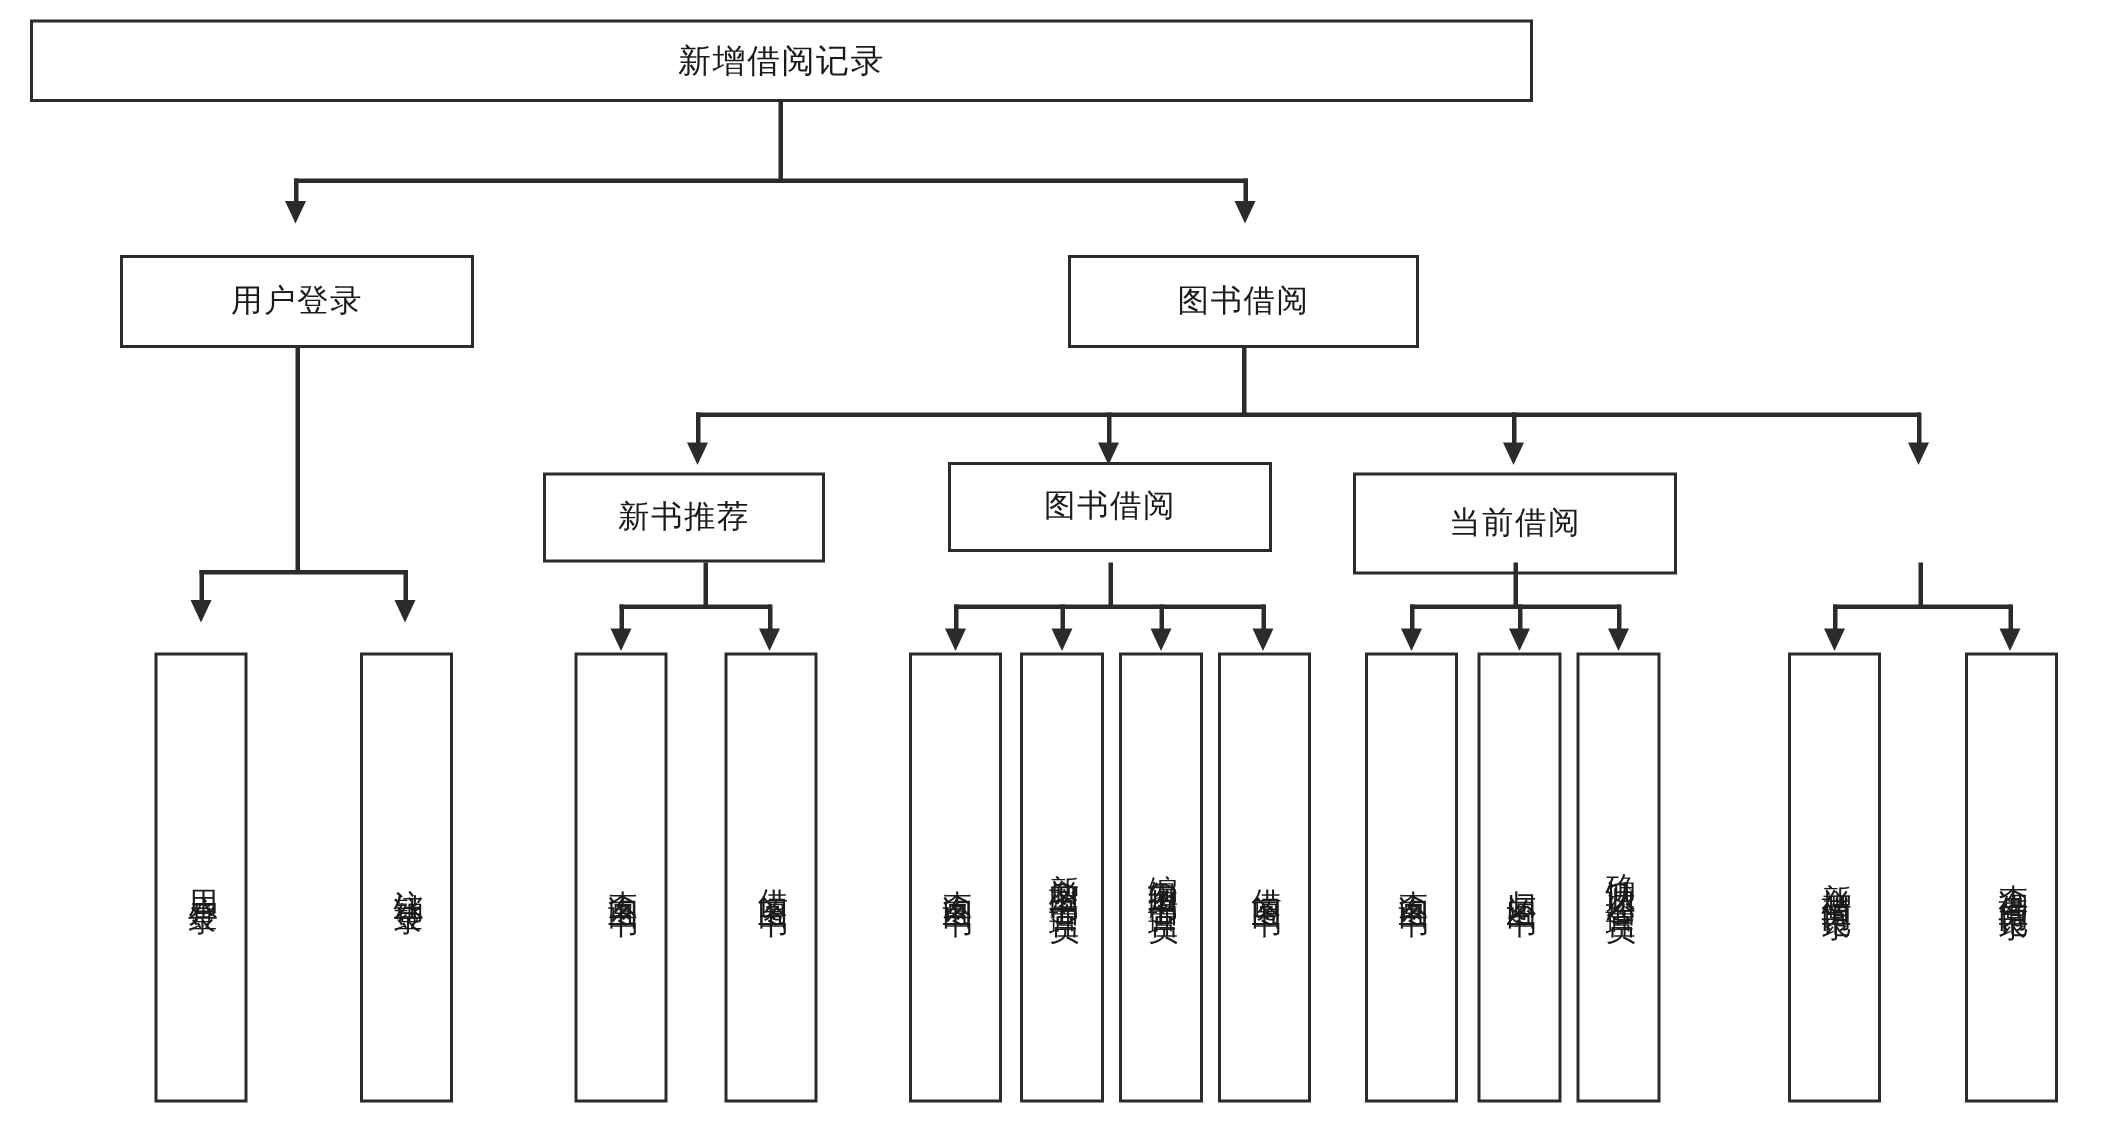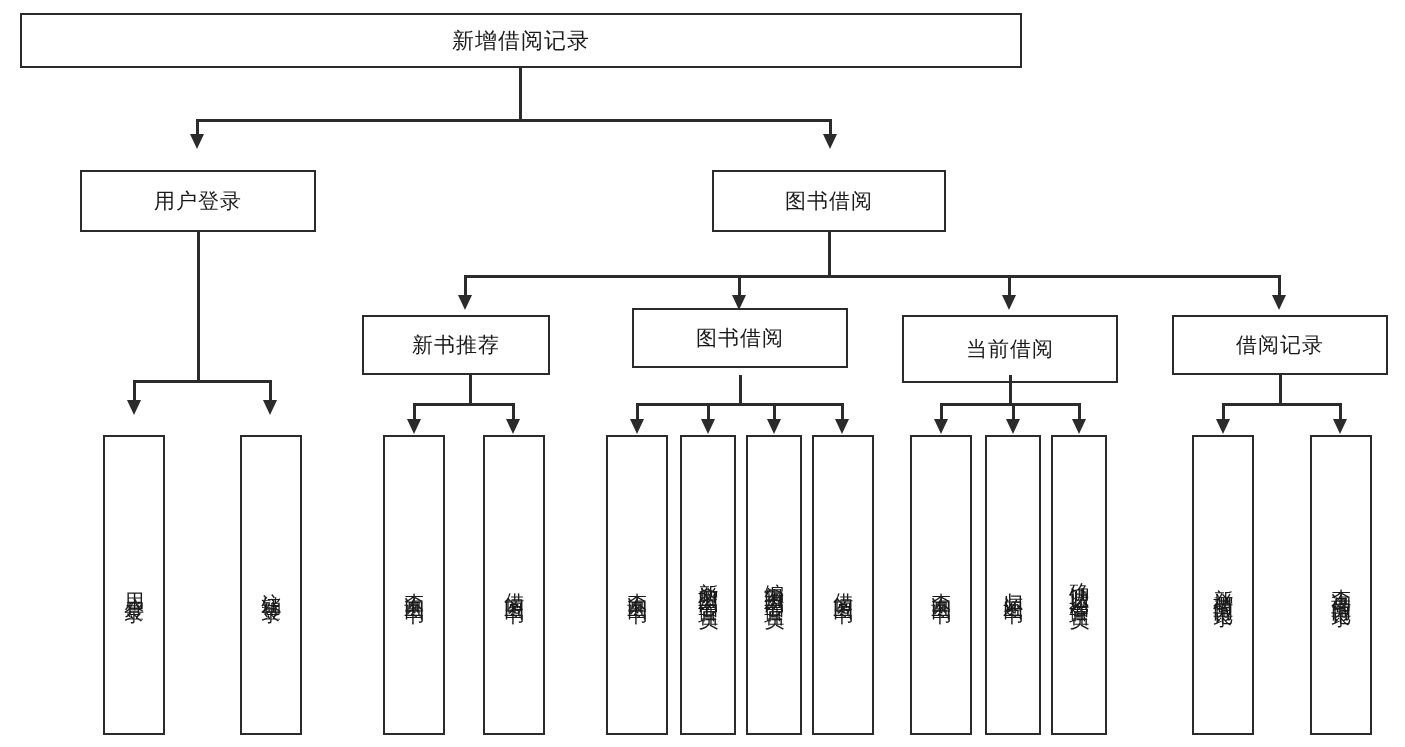--- a/index.html
+++ b/index.html
@@ -115,21 +115,20 @@
   <div class="edge vline" style="left:738px; top:275px; width:2.5px; height:22px;"></div>
   <div class="arrow" style="left:732px; top:295px;"></div>
   <div class="edge vline" style="left:1008px; top:275px; width:2.5px; height:22px;"></div>
   <div class="arrow" style="left:1002px; top:295px;"></div>
   <div class="edge vline" style="left:1278px; top:275px; width:2.5px; height:22px;"></div>
   <div class="arrow" style="left:1272px; top:295px;"></div>
 
   <div class="node level3" style="left:362px; top:315px; width:188px; height:60px;">新书推荐</div>
   <div class="node level3" style="left:632px; top:308px; width:216px; height:60px;">图书借阅</div>
   <div class="node level3" style="left:902px; top:315px; width:216px; height:68px;">当前借阅</div>
-  <div class="node level3" style="left:1172px; top:315px; width:216px; height:60px;">借阅记录</div>
 
   <div class="edge vline" style="left:469px; top:375px; width:2.5px; height:30px;"></div>
   <div class="edge hline" style="left:413px; top:403px; width:101px; height:2.5px;"></div>
   <div class="edge vline" style="left:413px; top:403px; width:2.5px; height:18px;"></div>
   <div class="arrow" style="left:407px; top:419px;"></div>
   <div class="edge vline" style="left:512px; top:403px; width:2.5px; height:18px;"></div>
   <div class="arrow" style="left:506px; top:419px;"></div>
 
   <div class="edge vline" style="left:739px; top:375px; width:2.5px; height:30px;"></div>
   <div class="edge hline" style="left:636px; top:403px; width:207px; height:2.5px;"></div>

